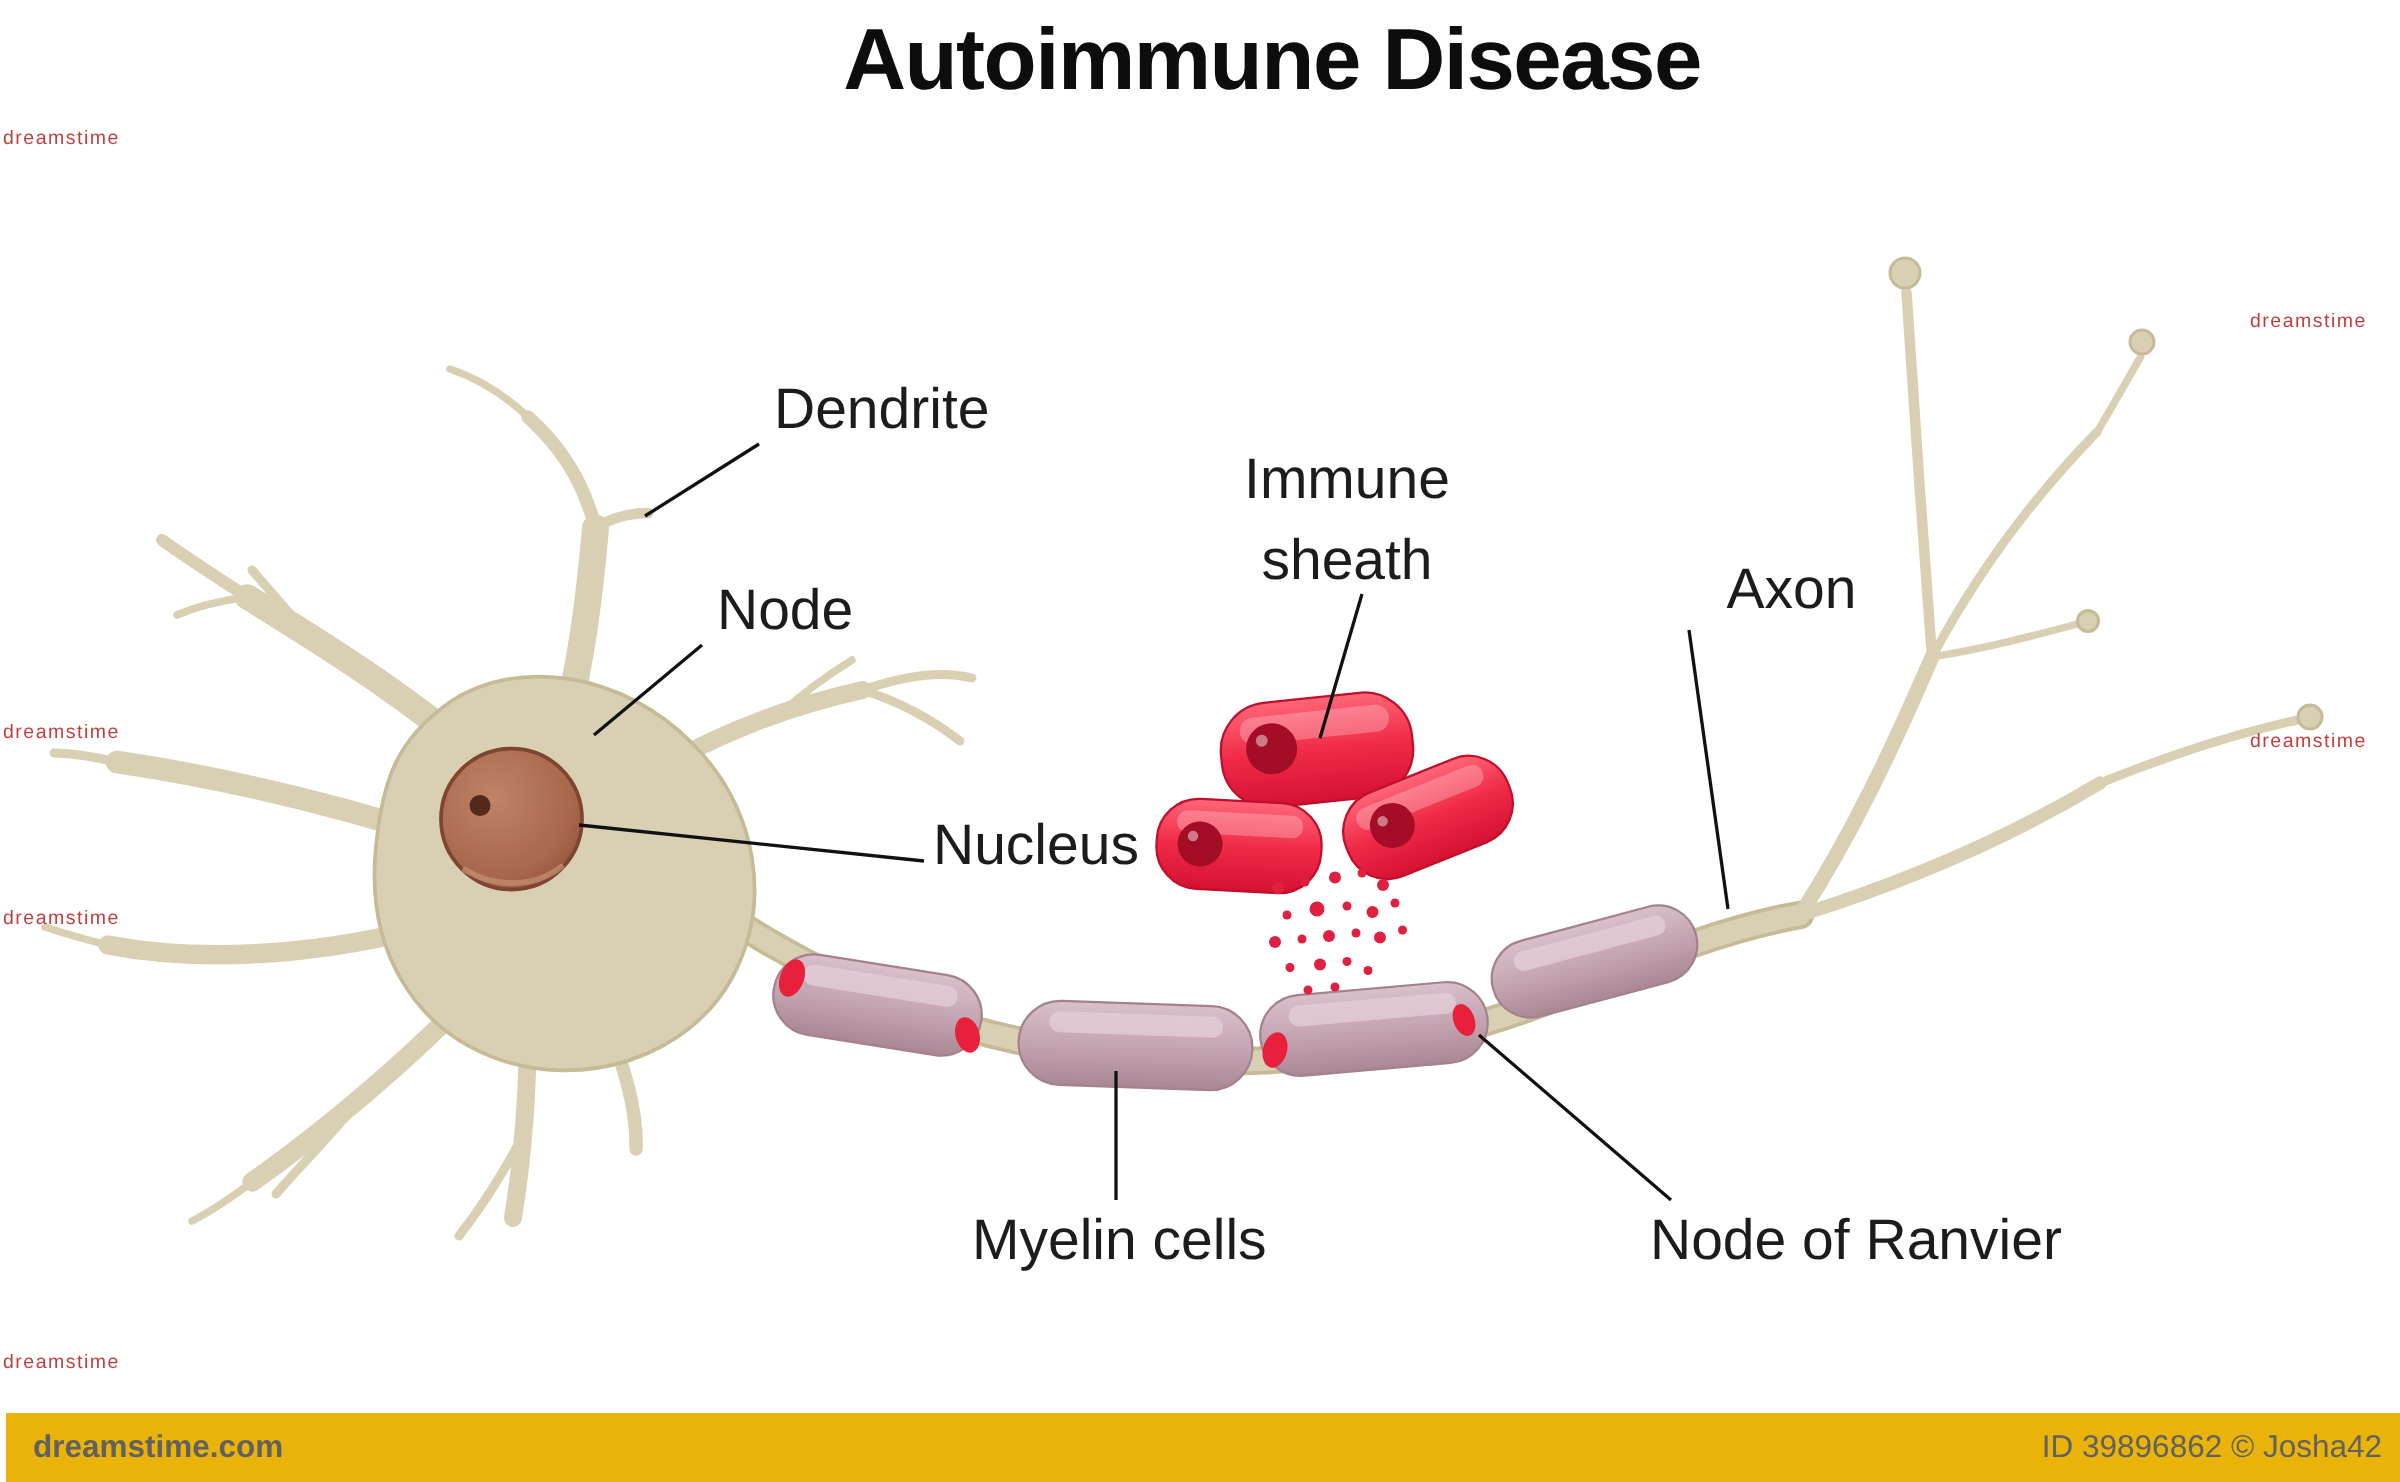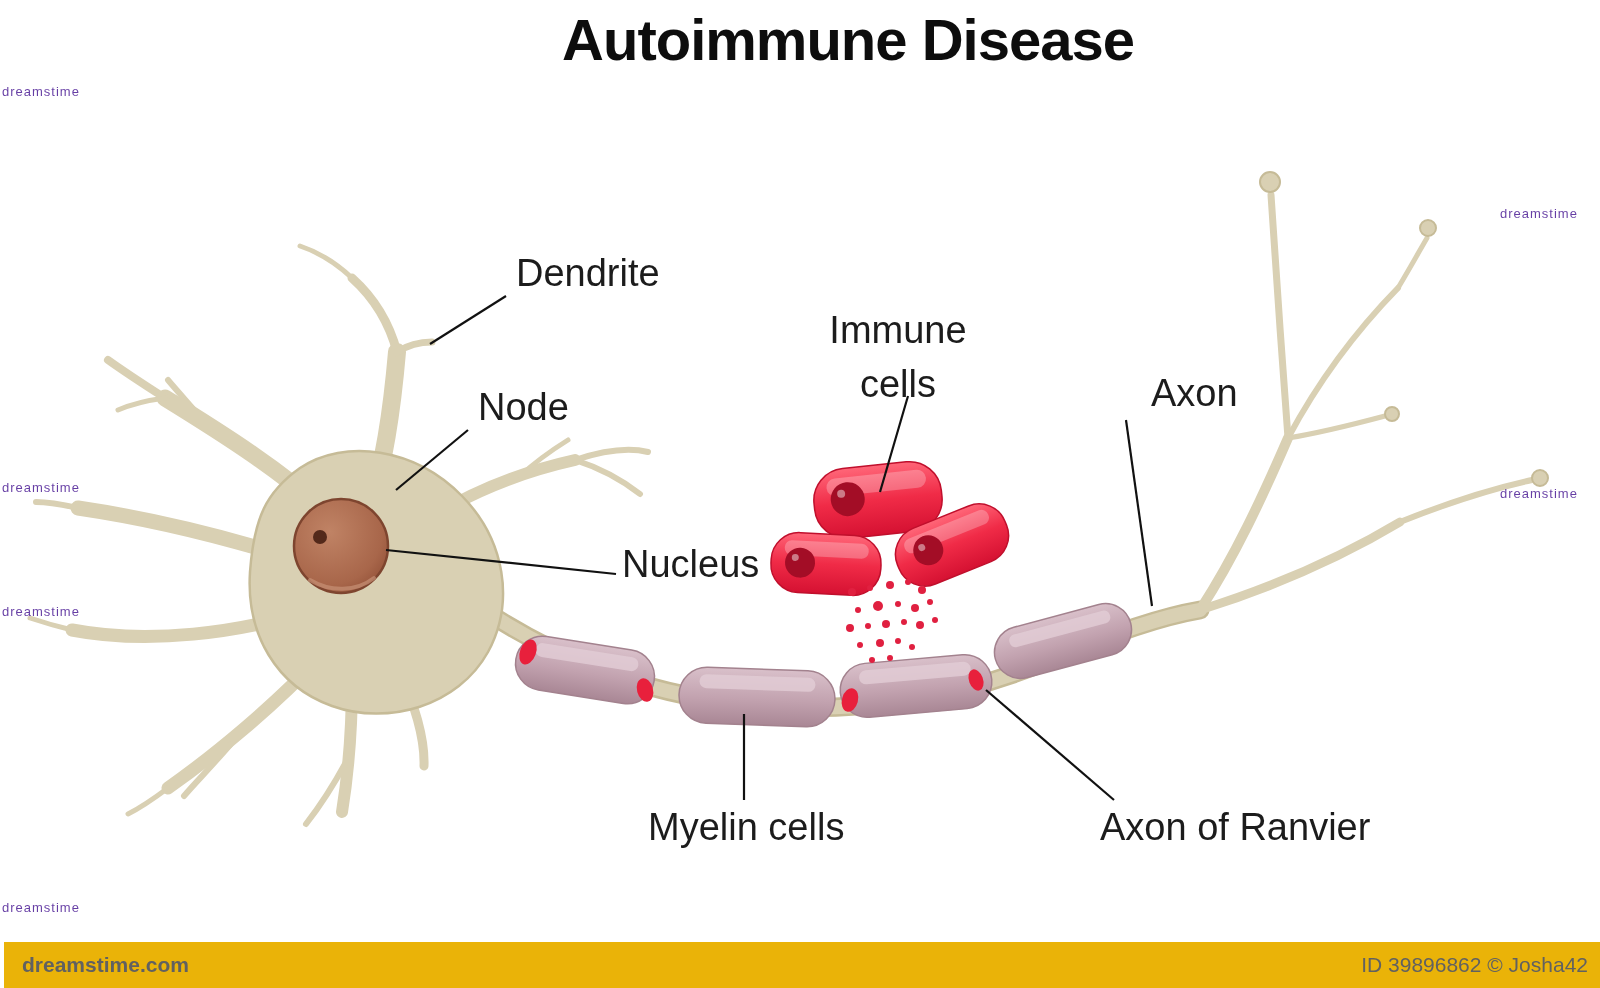--- a/index.html
+++ b/index.html
@@ -4,21 +4,21 @@
 <style>
   html,body{margin:0;padding:0;background:#fff;}
   .stage{position:relative;width:1600px;height:988px;background:#ffffff;overflow:hidden;
          font-family:"Liberation Sans", sans-serif;}
   .title{position:absolute;top:6px;left:53%;transform:translateX(-50%);
          font-size:58px;font-weight:bold;color:#0d0d0d;letter-spacing:-1px;white-space:nowrap;}
   .lbl{position:absolute;font-size:38px;color:#1c1c1c;white-space:nowrap;}
   .lbl-center{text-align:center;}
   .lbl-center span{display:block;line-height:1.42;}
   svg.draw{position:absolute;left:0;top:0;}
-  .wm{position:absolute;font-size:13px;color:#4c1d95;opacity:.85;letter-spacing:1px;}
+  .wm{position:absolute;font-size:13px;color:#b91c1c;opacity:.85;letter-spacing:1px;}
   .bottombar{position:absolute;left:4px;bottom:0;width:100%;height:46px;background:#eab308;
              display:flex;align-items:center;justify-content:space-between;box-sizing:border-box;
              padding:0 16px 0 18px;}
   .bottombar .site{font-size:21px;font-weight:bold;color:#616161;}
   .bottombar .credit{font-size:21px;font-weight:normal;color:#616161;}
 </style>
 </head>
 <body>
 
 <div class="stage">
@@ -185,28 +185,28 @@
       <line x1="616" y1="574" x2="386" y2="550"></line>
       <line x1="744" y1="800" x2="744" y2="714"></line>
       <line x1="1114" y1="800" x2="986" y2="690"></line>
     </g>
   </svg>
 
   <div class="title">Autoimmune Disease</div>
 
   <div class="lbl" style="left:516px;top:252px;">Dendrite</div>
   <div class="lbl" style="left:478px;top:386px;">Node</div>
-  <div class="lbl lbl-center" style="left:798px;top:304px;width:200px;">
+  <div class="lbl lbl-center" style="left:798px;top:294px;width:200px;">
     <span>Immune</span>
-    <span>cells</span>
+    <span>sheath</span>
   </div>
   <div class="lbl" style="left:1151px;top:372px;">Axon</div>
   <div class="lbl" style="left:622px;top:543px;">Nucleus</div>
   <div class="lbl" style="left:648px;top:806px;">Myelin cells</div>
-  <div class="lbl" style="left:1100px;top:806px;">Axon of Ranvier</div>
+  <div class="lbl" style="left:1100px;top:806px;">Node of Ranvier</div>
 
   <div class="wm" style="left:2px;top:84px;">dreamstime</div>
   <div class="wm" style="left:2px;top:480px;">dreamstime</div>
   <div class="wm" style="left:2px;top:604px;">dreamstime</div>
   <div class="wm" style="left:2px;top:900px;">dreamstime</div>
   <div class="wm" style="left:1500px;top:206px;">dreamstime</div>
   <div class="wm" style="left:1500px;top:486px;">dreamstime</div>
 
   <div class="bottombar">
     <span class="site">dreamstime.com</span>

